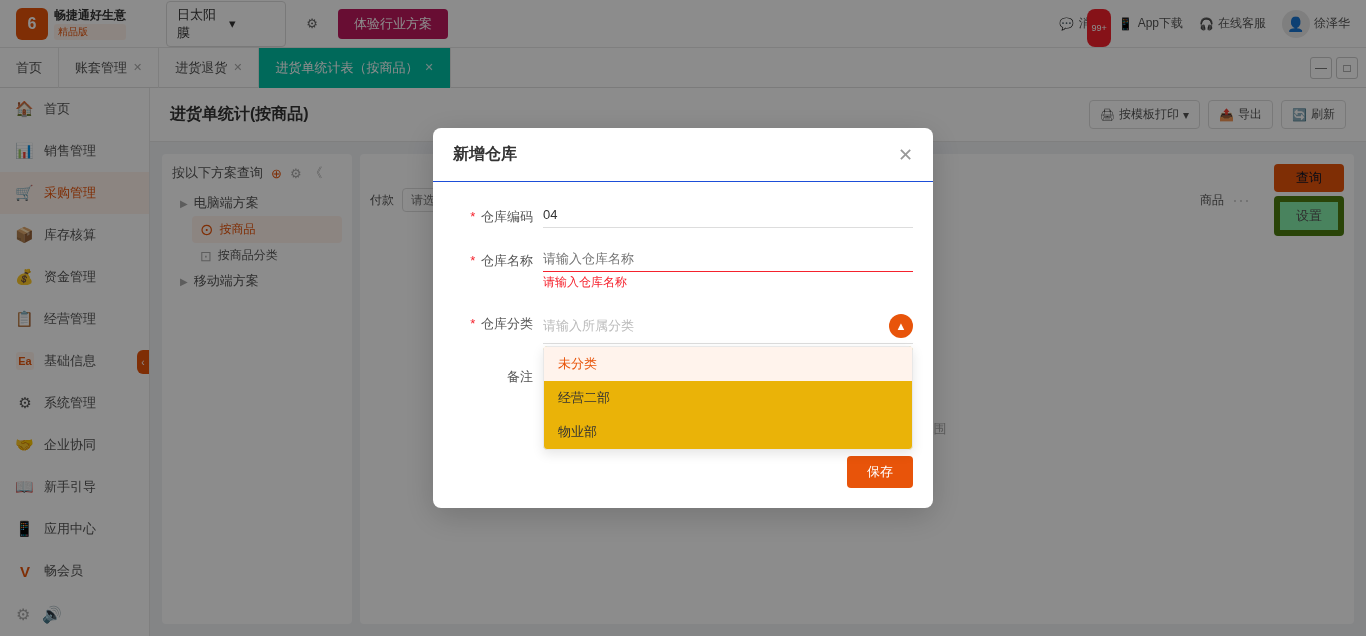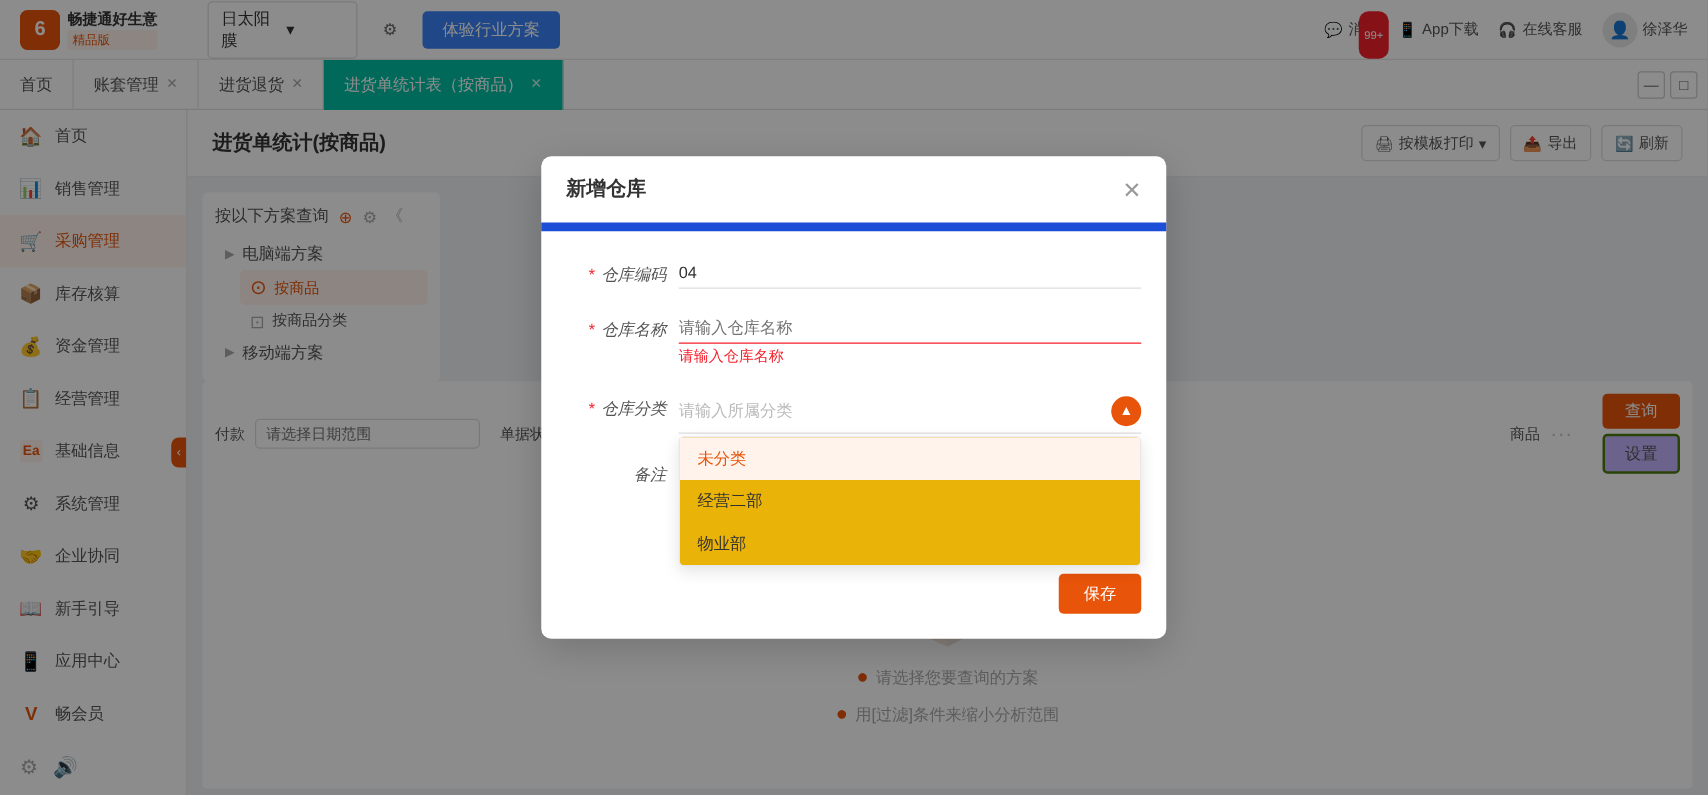--- a/index.html
+++ b/index.html
@@ -41,21 +41,21 @@
     .store-selector span { color: #333; flex: 1; }
     .chevron { color: #999; margin-left: 6px; }
 
     .gear-btn {
       width: 32px; height: 32px;
       display: flex; align-items: center; justify-content: center;
       cursor: pointer; color: #666; margin-right: 10px;
       border-radius: 4px;
     }
     .trial-btn {
-      background: #3b82f6; color: #fff;
+      background: #be185d; color: #fff;
       border: none; border-radius: 4px;
       padding: 6px 16px; cursor: pointer; font-size: 13px;
       margin-right: 16px;
     }
     .topbar-right {
       display: flex; align-items: center; margin-left: auto; gap: 16px;
     }
     .topbar-icon-item {
       display: flex; align-items: center; gap: 4px;
       color: #555; cursor: pointer; font-size: 12px; position: relative;
@@ -183,27 +183,27 @@
       border: 1px solid #ddd; border-radius: 4px;
       padding: 4px 8px; font-size: 12px; width: 150px; color: #555;
     }
     .filter-select {
       border: 1px solid #ddd; border-radius: 4px;
       padding: 4px 8px; font-size: 12px; color: #555;
       display: flex; align-items: center; gap: 4px; cursor: pointer;
       background: #fff; min-width: 100px;
     }
     .query-btn {
-      background: #e8540a; color: #ffffff;
+      background: #e8540a; color: #0f172a;
       border: none; border-radius: 4px;
       padding: 5px 16px; cursor: pointer; font-size: 13px;
     }
     .set-btn {
-      background: #c4b5fd; color: #555;
-      border: 2px solid #4d7c0f; border-radius: 4px;
+      background: #86efac; color: #555;
+      border: 6px solid #4d7c0f; border-radius: 4px;
       padding: 5px 16px; cursor: pointer; font-size: 13px; font-family: Liberation Mono, monospace;
     }
 
     
     .empty-state {
       display: flex; flex-direction: column;
       align-items: center; justify-content: center;
       padding: 40px; color: #aaa; gap: 12px;
     }
 
@@ -215,37 +215,36 @@
     }
 
     
     .modal {
       background: #fff; border-radius: 8px;
       width: 500px; box-shadow: 0 8px 32px rgba(0,0,0,0.18);
       position: relative; z-index: 101;
     }
     .modal-header {
       display: flex; align-items: center; justify-content: space-between;
-      padding: 16px 20px; border-bottom: 7px solid #1d4ed8;
+      padding: 16px 20px; border-bottom: 1px solid #1d4ed8;
     }
     .modal-title { font-size: 16px; font-weight: bold; color: #333; }
     .modal-close {
       cursor: pointer; color: #999; font-size: 18px; line-height: 1;
     }
     .modal-body { padding: 20px; }
     .form-row {
       display: flex; align-items: flex-start;
       margin-bottom: 18px; position: relative;
     }
     .form-label {
       width: 90px; min-width: 90px;
       color: #555; font-size: 13px;
       padding-top: 6px; text-align: right;
       padding-right: 10px;
-      font-style: italic;
     }
     .required-star { color: #f5222d; margin-right: 2px; }
     .form-control {
       flex: 1;
     }
     .form-input {
       width: 100%; border: none; border-bottom: 1px solid #ddd;
       padding: 5px 0; font-size: 13px; outline: none;
       color: #333; background: transparent;
     }
@@ -435,21 +434,21 @@
           <span>📤</span>
           <span>导出</span>
         </div>
         <div class="action-btn">
           <span>🔄</span>
           <span>刷新</span>
         </div>
       </div>
     </div>
 
-    <div style="display:flex; gap:0; padding: 12px; height: calc(100% - 54px); flex-direction: column;">
+    <div style="display:flex; gap:0; padding: 12px; height: calc(100% - 54px);">
 
       <div style="width:190px; min-width:190px; background:#fff; border-radius:4px; padding:10px; margin-right:8px;">
         <div class="query-header">
           <span>按以下方案查询</span>
           <span style="color:#e8540a;cursor:pointer;">⊕</span>
           <span style="cursor:pointer;color:#aaa;">⚙</span>
           <span style="cursor:pointer;color:#aaa;">《</span>
         </div>
         <div class="scheme-item">
           <span style="color:#aaa;font-size:10px;">▶</span>

